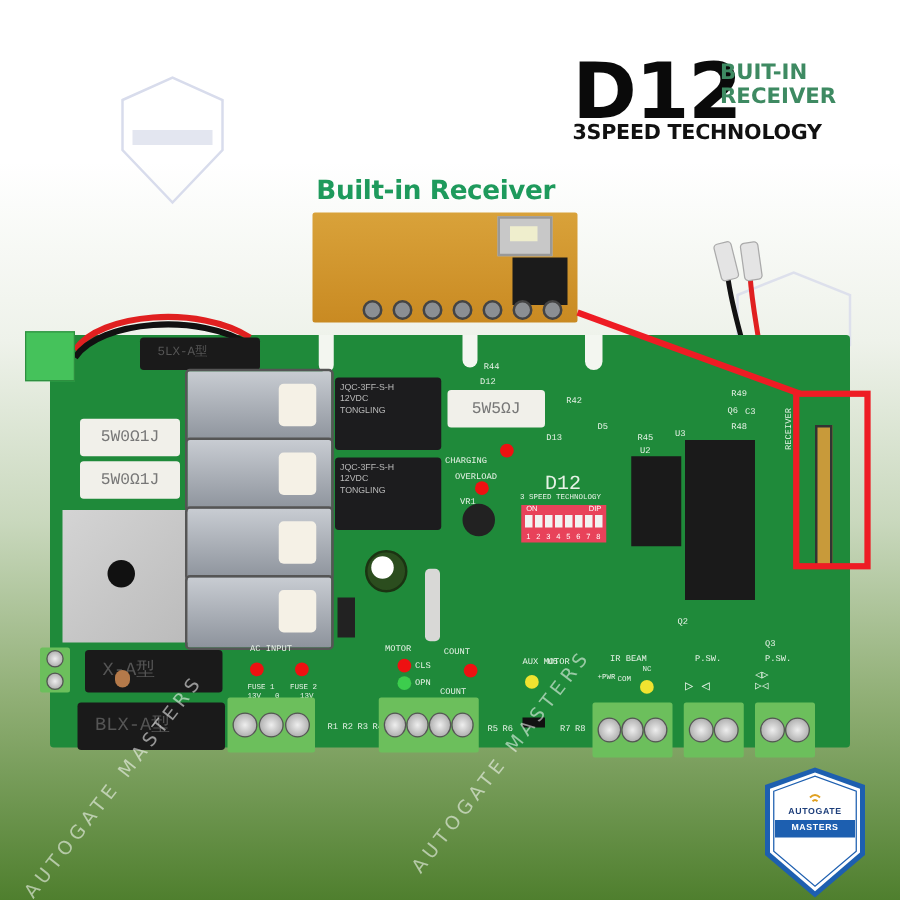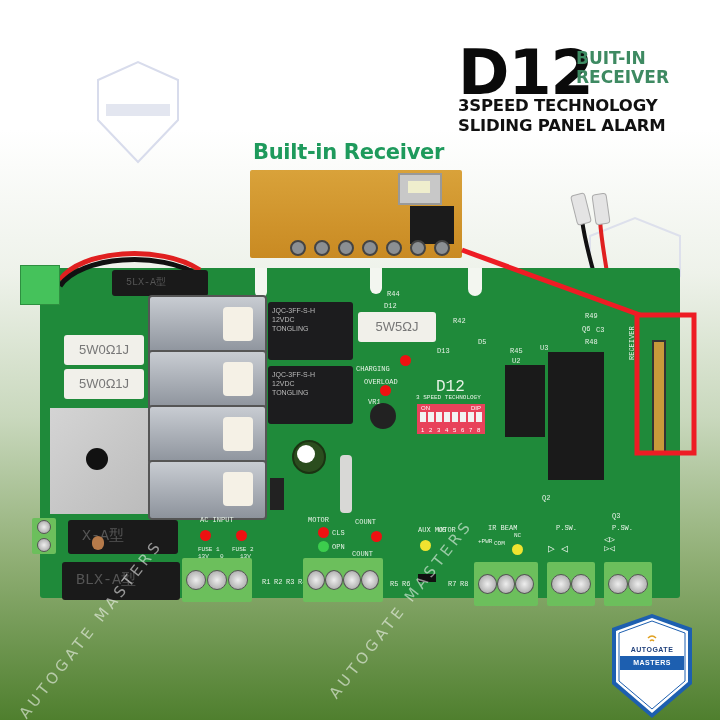--- a/index.html
+++ b/index.html
@@ -20,21 +20,21 @@
   .smd-btn::after{content:"";position:absolute;left:8px;top:6px;width:22px;height:12px;background:#efeecd;}
   .chip8{left:160px;top:36px;width:44px;height:38px;background:#1b1b1b;}
   .pin{width:12px;height:12px;border-radius:50%;background:#8b8f93;border:2px solid #444;top:70px;}
   .red-line{left:0;top:0;width:720px;height:720px;pointer-events:none;}
   
   .pcb{left:40px;top:268px;width:640px;height:330px;background:#1f8a3a;border-radius:3px;}
   .pcb-notch{background:#f3f6f0;border-radius:0 0 10px 10px;}
   .relay-clear{width:115px;height:56px;background:linear-gradient(180deg,#c8ccd2,#8d939c);border:2px solid #555;border-radius:4px;}
   .relay-clear .win{position:absolute;right:12px;top:10px;width:30px;height:34px;background:#f5f1e6;border-radius:4px;}
   .relay-black{width:85px;height:58px;background:#1c1c1e;border-radius:3px;color:#bbb;font-size:7px;padding:4px;box-sizing:border-box;line-height:9px;}
-  .res-white{width:80px;height:30px;background:#f1f0ea;border-radius:3px;color:#777;font-size:13px;font-family:Liberation Sans, sans-serif;text-align:center;line-height:30px;}
+  .res-white{width:80px;height:30px;background:#f1f0ea;border-radius:3px;color:#777;font-size:13px;font-family:Liberation Mono, monospace;text-align:center;line-height:30px;}
   .heatsink{left:50px;top:408px;width:118px;height:106px;background:linear-gradient(135deg,#d4d4d4,#b9b9b9);}
   .fuse{width:110px;height:34px;background:#1a1a1a;border-radius:3px;color:#555;font-size:15px;font-family:"Liberation Mono",monospace;line-height:34px;padding-left:14px;box-sizing:border-box;}
   .term{height:44px;background:#6cbf5c;border-radius:2px;display:flex;align-items:center;justify-content:space-around;padding:0 4px;box-sizing:border-box;}
   .screw{width:18px;height:18px;border-radius:50%;background:radial-gradient(#eee,#9a9a9a);border:1px solid #555;}
   .led{width:11px;height:11px;border-radius:50%;}
   .silk{color:#e6f2e6;font-size:7px;font-family:"Liberation Mono",monospace;white-space:nowrap;}
   .ic{background:#1a1a1a;}
   .dip{left:417px;top:396px;width:68px;height:30px;background:#e8425a;}
   .dip .sw{position:absolute;top:8px;width:6px;height:10px;background:#f2f2f2;}
   .dip .num{position:absolute;bottom:1px;font-size:6px;color:#fff;}
@@ -53,21 +53,20 @@
   <path d="M10 22 L55 4 L100 22 L100 62 L55 106 L10 62 Z" fill="none" stroke="#dde0ec" stroke-width="2"></path>
 </svg>
 
 <div class="abs d12">D12</div>
 <div class="abs builtin">
   <div>BUIT-IN</div>
   <div>RECEIVER</div>
 </div>
 <div class="abs tagline">
   <div>3SPEED TECHNOLOGY</div>
-  <div>SLIDING PANEL ALARM</div>
 </div>
 
 <div class="abs recv-title">Built-in Receiver</div>
 <div class="abs recv">
   <div class="abs smd-btn"></div>
   <div class="abs chip8"></div>
   <div class="abs pin" style="left:40px"></div>
   <div class="abs pin" style="left:64px"></div>
   <div class="abs pin" style="left:88px"></div>
   <div class="abs pin" style="left:112px"></div>

